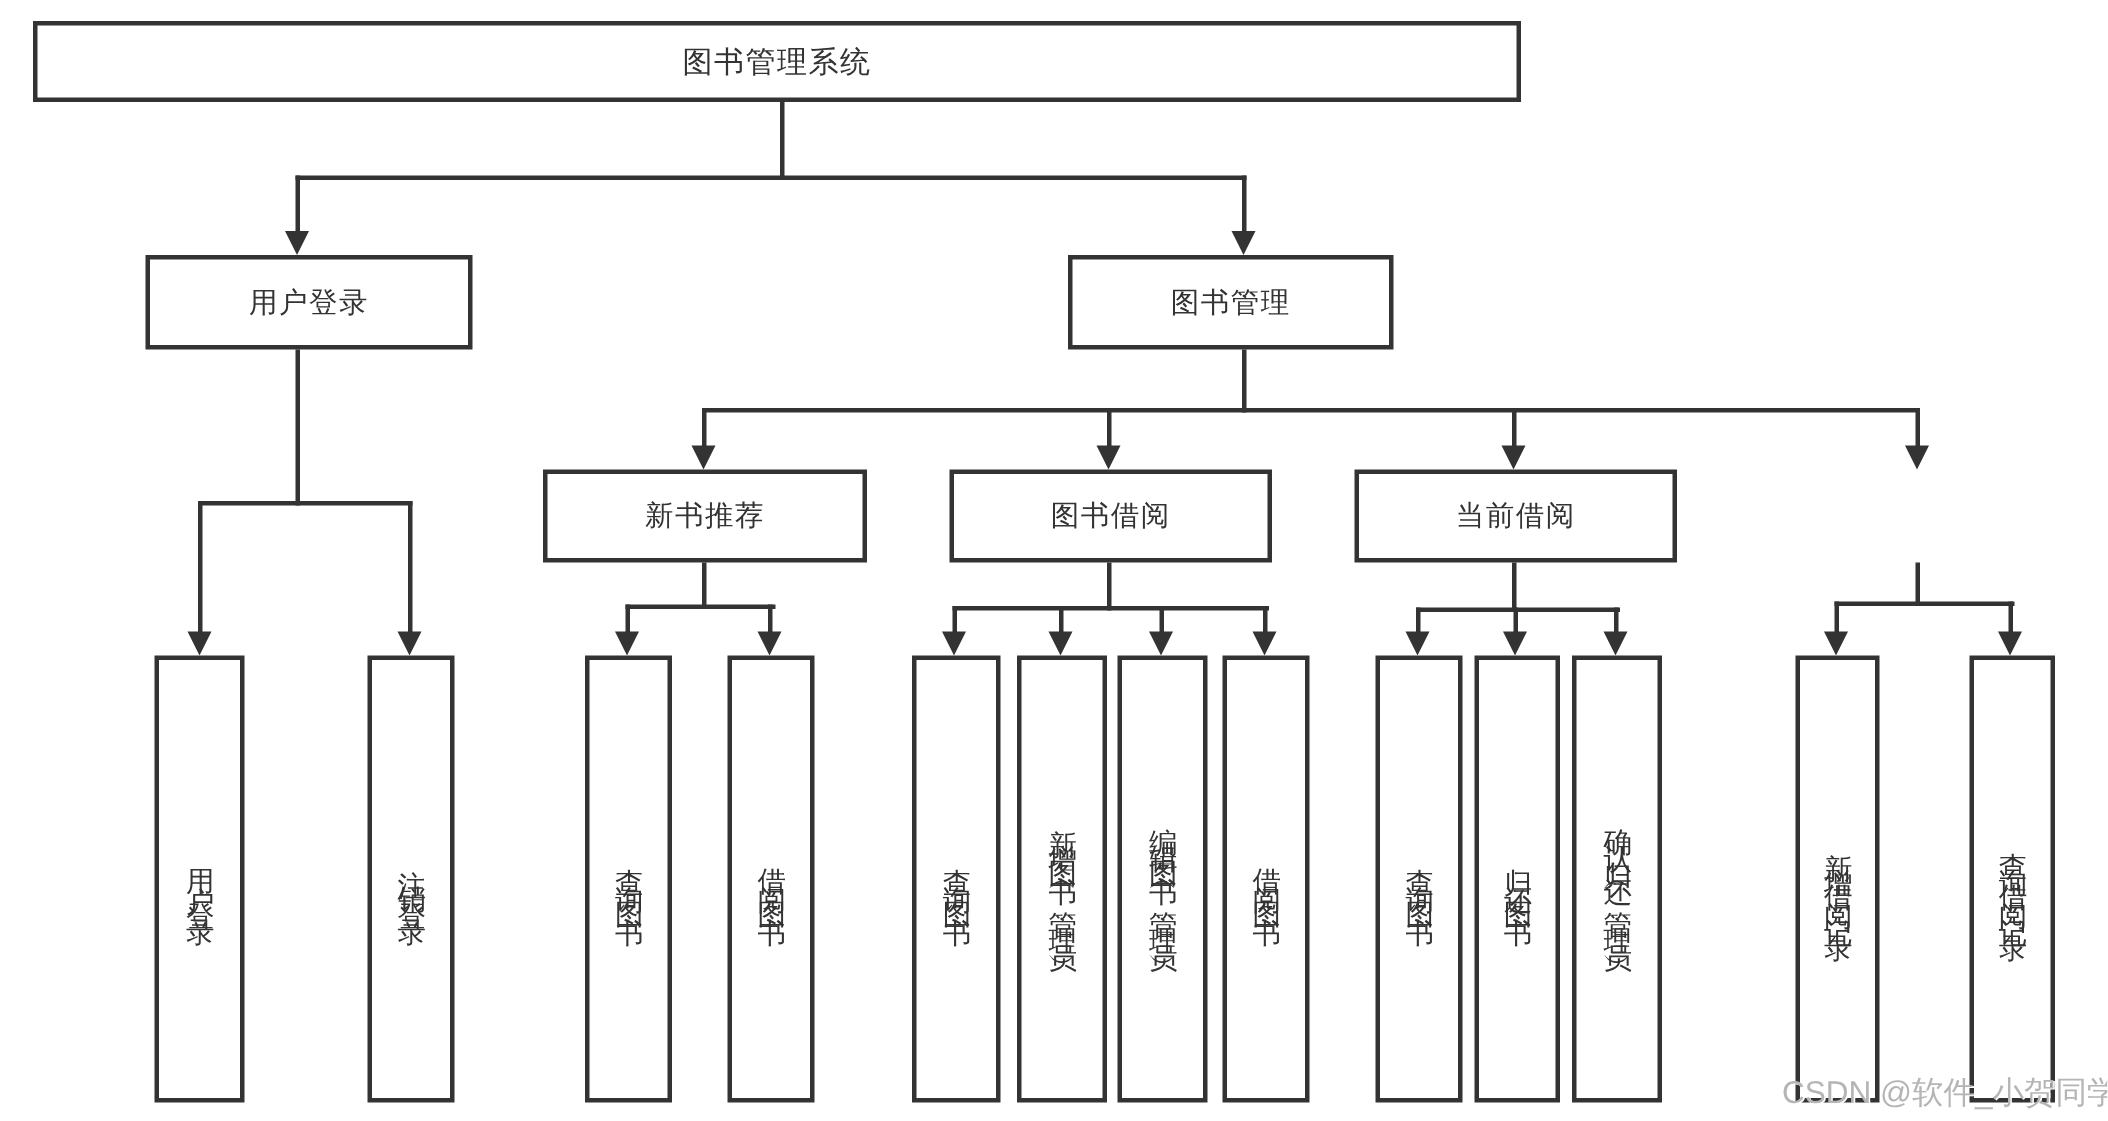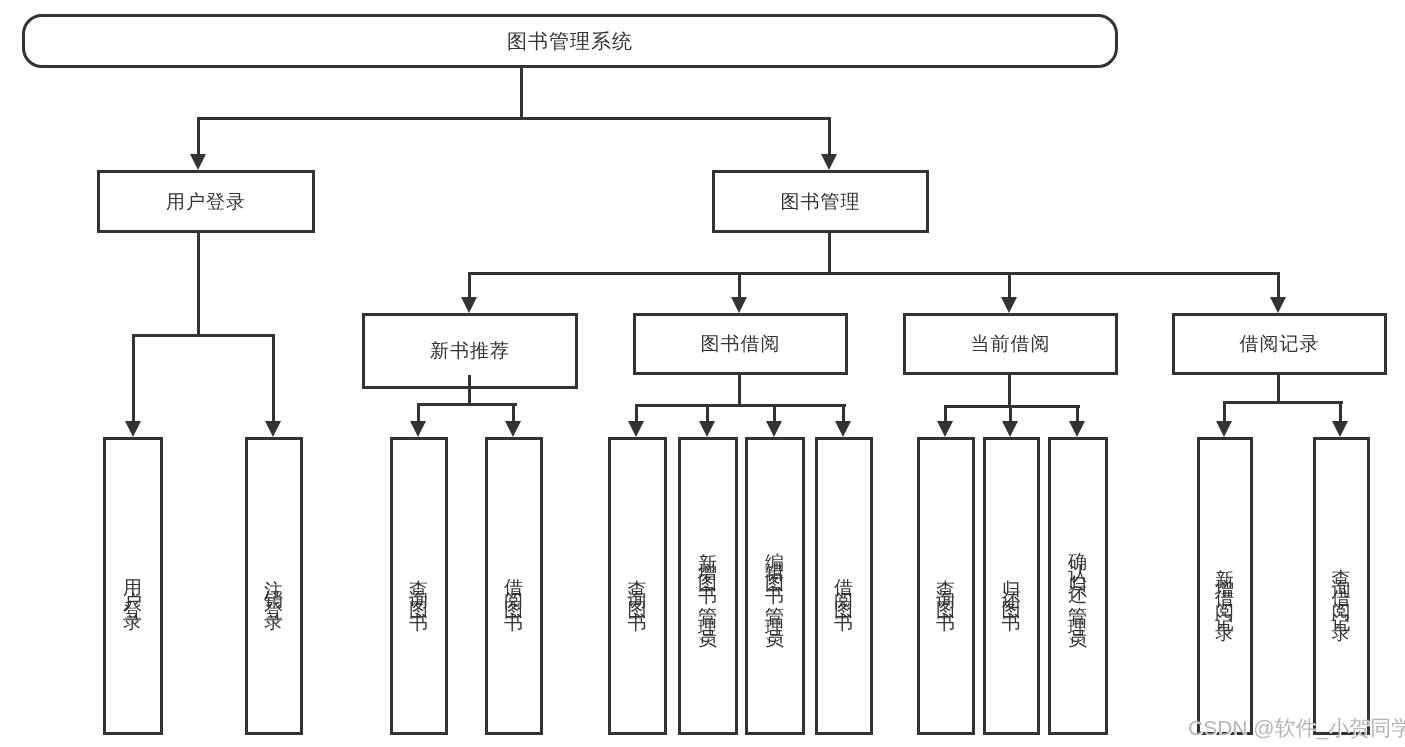--- a/index.html
+++ b/index.html
@@ -46,21 +46,21 @@
     color:#b5b5b5;
     text-shadow:1px 1px 0 #ffffff;
     white-space:nowrap;
   }
 </style>
 </head>
 <body>
 
 <div id="canvas">
 
-  <div class="node lvl1" style="left:22px;top:14px;width:1096px;height:54px;border-radius:20px;">
+  <div class="node lvl1" style="left:22px;top:14px;width:992px;height:54px;">
     <span>图书管理系统</span>
   </div>
 
   <div class="vl" style="left:520px;top:68px;height:51px;"></div>
   <div class="hl" style="left:197px;top:117px;width:634px;"></div>
   <div class="vl" style="left:197px;top:117px;height:40px;"></div>
   <div class="ah" style="left:190px;top:154px;"></div>
   <div class="vl" style="left:828px;top:117px;height:40px;"></div>
   <div class="ah" style="left:821px;top:154px;"></div>
 
@@ -82,31 +82,28 @@
   <div class="hl" style="left:468px;top:272px;width:812px;"></div>
   <div class="vl" style="left:468px;top:272px;height:27px;"></div>
   <div class="ah" style="left:461px;top:297px;"></div>
   <div class="vl" style="left:738px;top:272px;height:27px;"></div>
   <div class="ah" style="left:731px;top:297px;"></div>
   <div class="vl" style="left:1008px;top:272px;height:27px;"></div>
   <div class="ah" style="left:1001px;top:297px;"></div>
   <div class="vl" style="left:1277px;top:272px;height:27px;"></div>
   <div class="ah" style="left:1270px;top:297px;"></div>
 
-  <div class="node lvl3" style="left:362px;top:313px;width:216px;height:76px;">
+  <div class="node lvl3" style="left:362px;top:313px;width:216px;height:62px;">
     <span>新书推荐</span>
   </div>
   <div class="node lvl3" style="left:633px;top:313px;width:215px;height:62px;">
     <span>图书借阅</span>
   </div>
   <div class="node lvl3" style="left:903px;top:313px;width:215px;height:62px;">
     <span>当前借阅</span>
-  </div>
-  <div class="node lvl3" style="left:1172px;top:313px;width:215px;height:62px;">
-    <span>借阅记录</span>
   </div>
 
   <div class="vl" style="left:468px;top:375px;height:31px;"></div>
   <div class="hl" style="left:417px;top:403px;width:100px;"></div>
   <div class="vl" style="left:417px;top:403px;height:20px;"></div>
   <div class="ah" style="left:410px;top:421px;"></div>
   <div class="vl" style="left:512px;top:403px;height:20px;"></div>
   <div class="ah" style="left:505px;top:421px;"></div>
 
   <div class="vl" style="left:738px;top:375px;height:32px;"></div>

